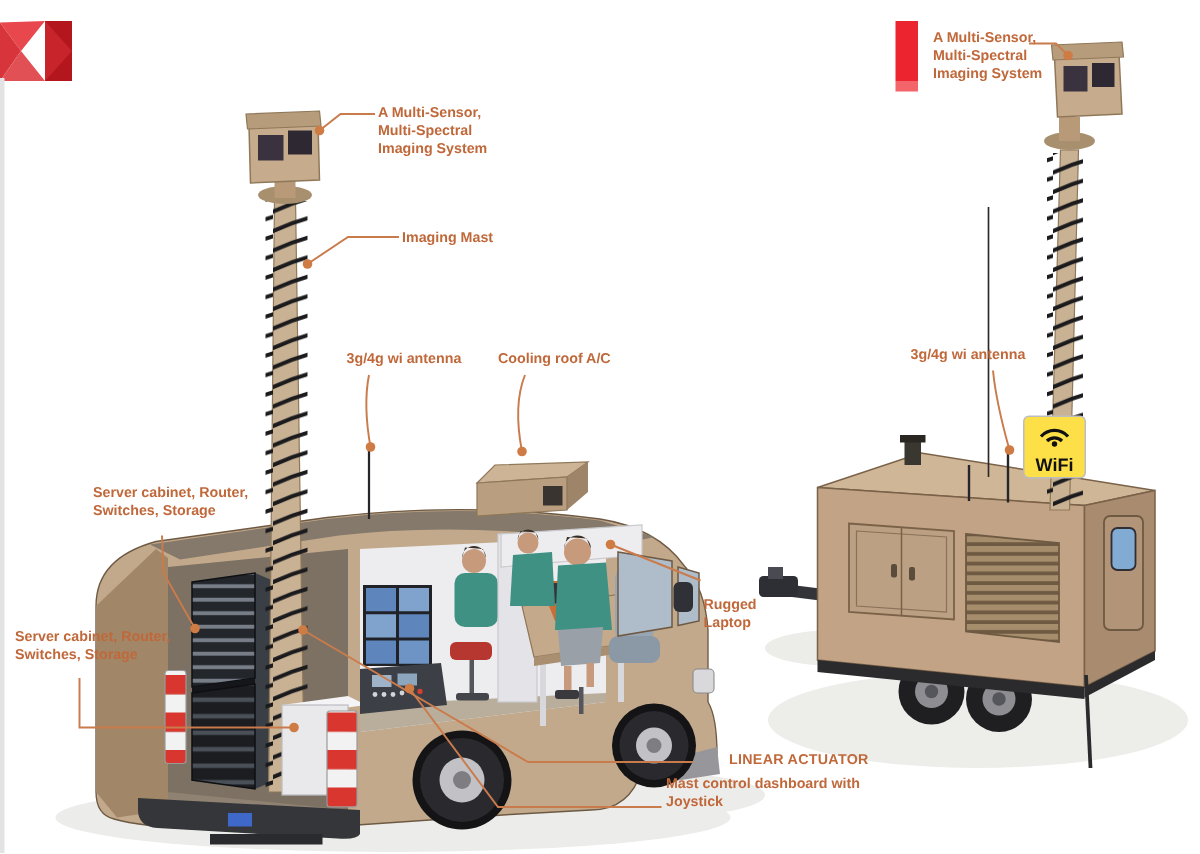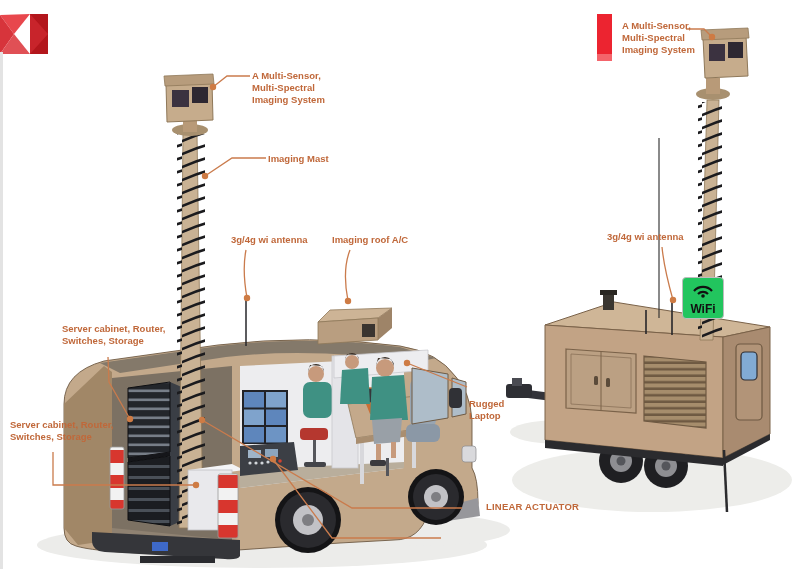--- a/index.html
+++ b/index.html
@@ -4,21 +4,21 @@
 <style>
   html,body{margin:0;padding:0;background:#fff;}
   #canvas{position:relative;width:800px;height:569px;background:#ffffff;overflow:hidden;
           font-family:"Liberation Sans",sans-serif;}
   .lbl{position:absolute;font-weight:bold;font-size:9.5px;line-height:12px;
        color:#C0683A;white-space:pre-line;}
   .lbl.caps{letter-spacing:.2px;padding-left:20px;}
   #edge-strip{position:absolute;left:0;top:52px;width:3px;height:517px;background:#E3E3E3;}
   #ribbon{position:absolute;left:597px;top:14px;width:15px;height:40px;background:#EC2430;}
   #ribbon-tip{position:absolute;left:597px;top:54px;width:15px;height:7px;background:#F4646B;}
-  #wifi-badge{position:absolute;left:682px;top:277px;width:40px;height:40px;background:#22c55e;
+  #wifi-badge{position:absolute;left:682px;top:277px;width:40px;height:40px;background:#fde047;
       border:1px solid #BDBDBD;border-radius:4px;text-align:center;}
   #wifi-badge .wtxt{font-weight:bold;font-size:12px;color:#111;line-height:12px;margin-top:1px;}
   svg{position:absolute;left:0;top:0;}
 </style>
 </head>
 <body>
 
 <div id="canvas">
 
 <svg width="800" height="569" viewBox="0 0 800 569">
@@ -343,23 +343,25 @@
 </div>
 
 <div class="lbl" style="left:252px;top:70px;width:100px;">A Multi-Sensor,
 Multi-Spectral
 Imaging System</div>
 <div class="lbl" style="left:622px;top:20px;width:100px;">A Multi-Sensor,
 Multi-Spectral
 Imaging System</div>
 <div class="lbl" style="left:268px;top:153px;">Imaging Mast</div>
 <div class="lbl" style="left:231px;top:234px;">3g/4g wi antenna</div>
-<div class="lbl" style="left:332px;top:234px;">Imaging roof A/C</div>
+<div class="lbl" style="left:332px;top:234px;">Cooling roof A/C</div>
 <div class="lbl" style="left:607px;top:231px;">3g/4g wi antenna</div>
 <div class="lbl" style="left:62px;top:323px;width:120px;">Server cabinet, Router,
 Switches, Storage</div>
 <div class="lbl" style="left:10px;top:419px;width:130px;">Server cabinet, Router,
 Switches, Storage</div>
 <div class="lbl" style="left:469px;top:398px;">Rugged
 Laptop</div>
 <div class="lbl caps" style="left:466px;top:501px;">LINEAR ACTUATOR</div>
+<div class="lbl" style="left:444px;top:517px;width:140px;">Mast control dashboard with
+Joystick</div>
 
 </div>
 
 </body></html>

